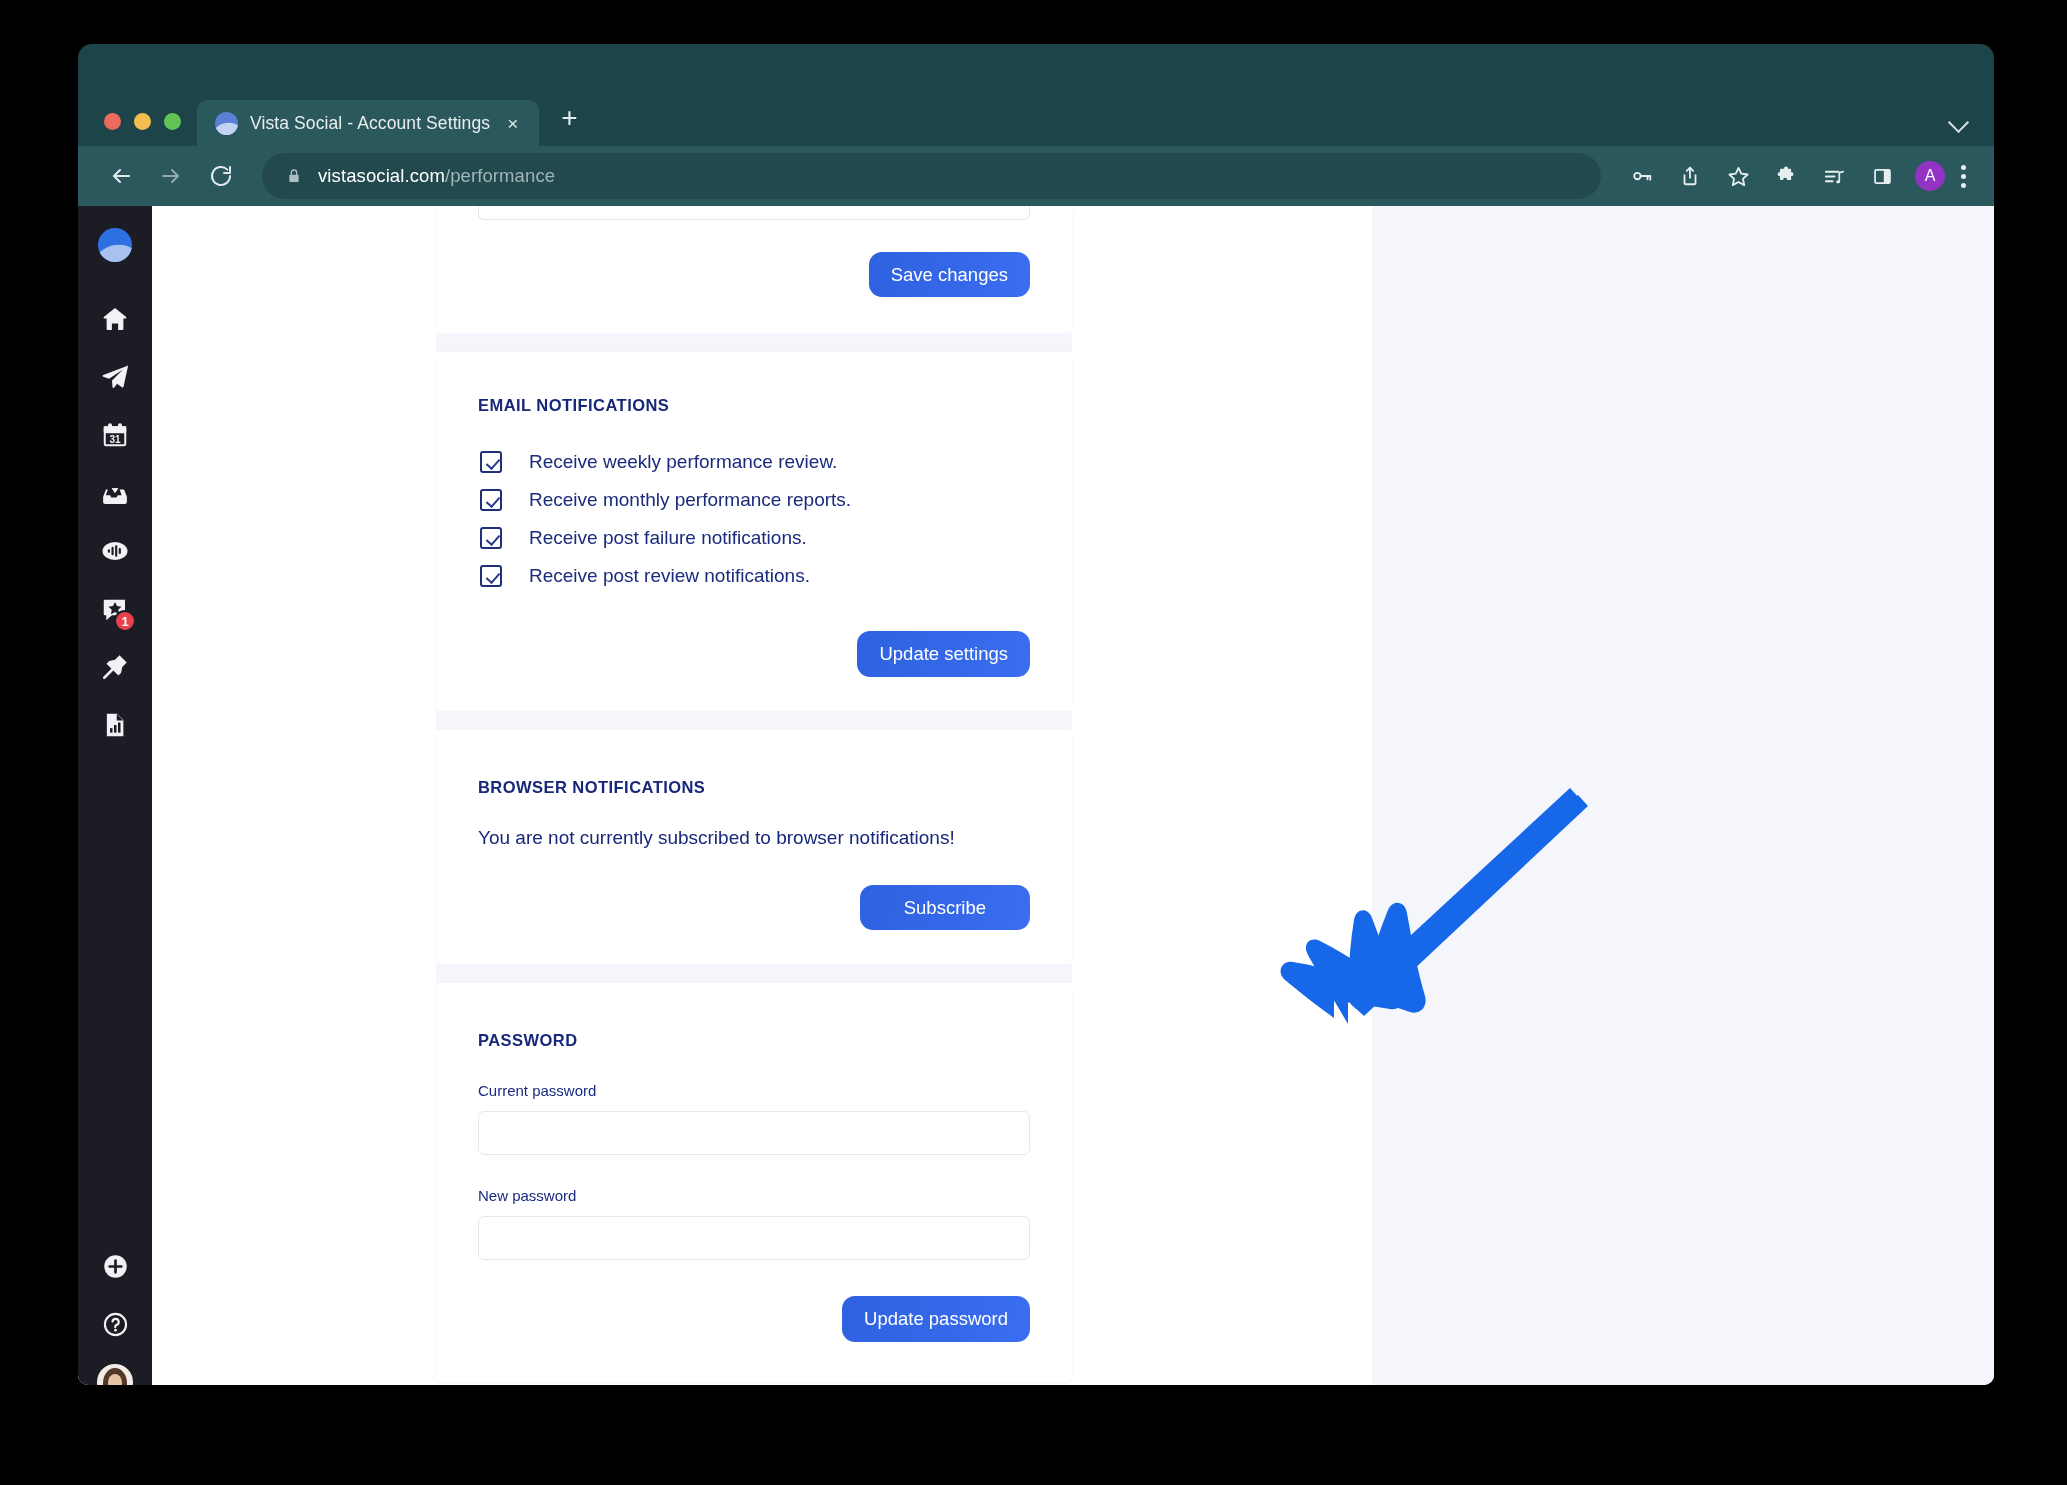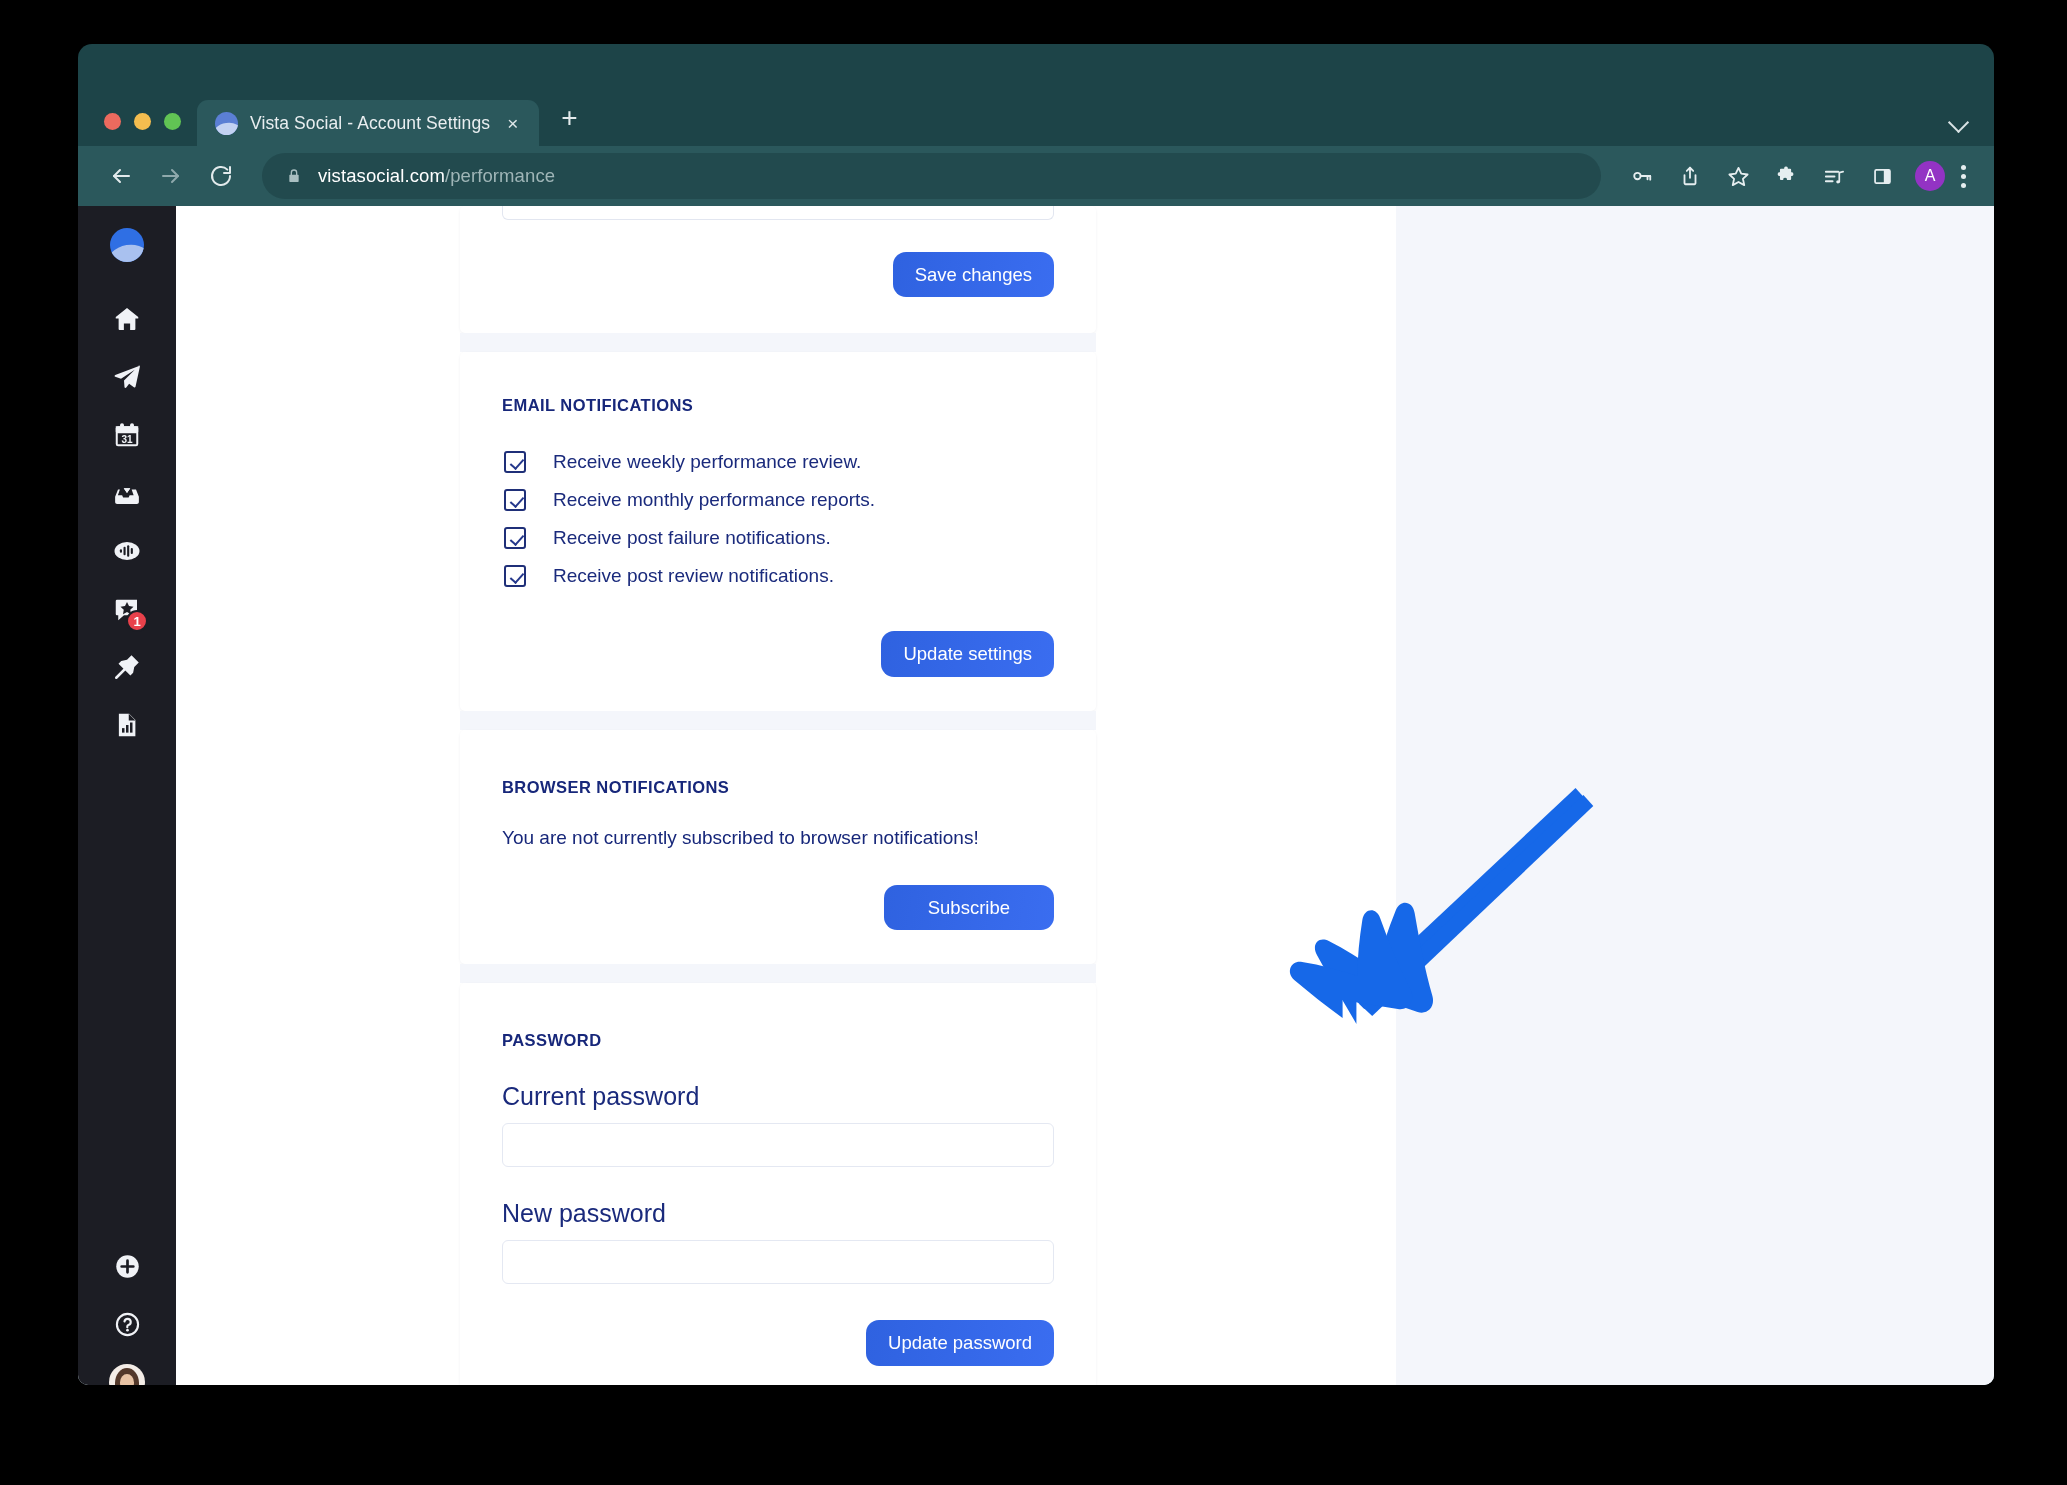--- a/index.html
+++ b/index.html
@@ -130,21 +130,21 @@
   .viewport {
     position: relative;
     height: calc(1341px - 58px - 60px);
     display: flex;
     background: #f4f6fb;
     overflow: hidden;
   }
 
   
   .appbar {
-    width: 98px; flex: none;
+    width: 74px; flex: none;
     background: #1c1d24;
     display: flex; flex-direction: column; align-items: center;
     padding-top: 22px; padding-bottom: 18px;
   }
   .appbar .top { display: flex; flex-direction: column; align-items: center; }
   .appbar .bottom { margin-top: auto; display: flex; flex-direction: column; align-items: center; }
   .app-logo {
     width: 34px; height: 34px; border-radius: 50%;
     background: #2f6fe4; overflow: hidden; position: relative;
     margin-bottom: 28px;
@@ -278,21 +278,21 @@
   .check-label { font-size: 19px; color: #1a2a7c; }
   .btn-row { display: flex; justify-content: flex-end; margin-top: 36px; }
 
   
   .card-browser { padding-top: 48px; padding-bottom: 34px; }
   .browser-msg { margin-top: 30px; }
 
   
   .card-password { padding-top: 48px; padding-bottom: 40px; }
   .field-label {
-    font-size: 25px; color: #1a2a7c;
+    font-size: 15px; color: #1a2a7c;
     margin-top: 32px; margin-bottom: 12px;
   }
   .field-input {
     width: 100%; height: 44px;
     border: 1px solid #e4e8f2;
     border-radius: 6px;
     background: #fff;
     font-size: 18px;
     padding: 0 14px;
     font-family: "Liberation Sans", sans-serif;

